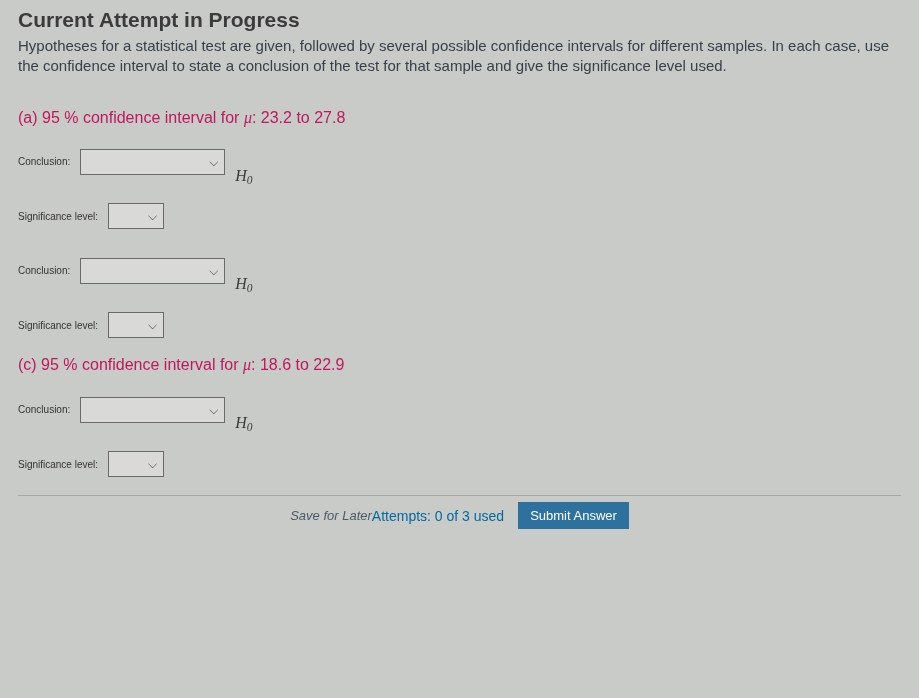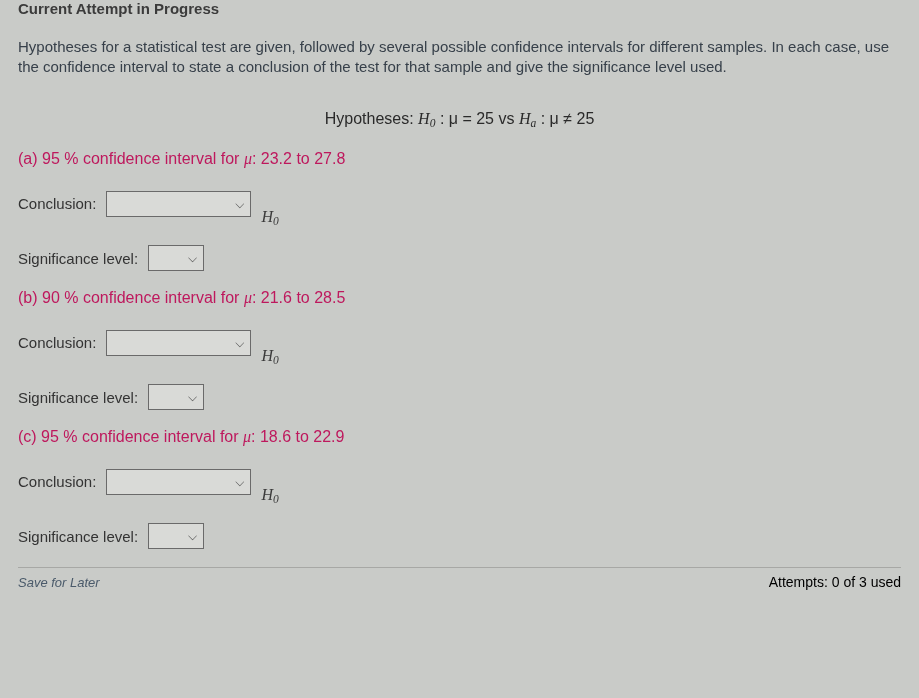--- a/index.html
+++ b/index.html
@@ -9,24 +9,24 @@
     font-family: Arial, Helvetica, sans-serif;
     background: #c9cbc8;
     color: #3a3a3a;
     overflow: hidden;
   }
   .page {
     padding: 0 18px 0 18px;
   }
   .attempt-head {
     font-weight: bold;
-    font-size: 15px;
+    font-size: 21px;
     color: #3b3b3b;
-    padding-top: 0;
-    margin-bottom: 20px;
+    padding-top: 8px;
+    margin-bottom: 4px;
   }
   .intro {
     font-size: 15px;
     line-height: 1.35;
     color: #37404a;
     margin-bottom: 32px;
   }
   .hyp-line {
     text-align: center;
     font-size: 16px;
@@ -41,21 +41,21 @@
     color: #be185d;
   }
   .mu { font-family: "Times New Roman", serif; font-style: italic; }
   .row {
     display: flex;
     align-items: center;
     gap: 10px;
     margin-bottom: 18px;
   }
   .row-label {
-    font-size: 15px;
+    font-size: 10px;
     color: #333;
   }
   .select-wide, .select-narrow {
     background: #d9dad7;
     border: 1px solid #6a6a6a;
     height: 26px;
     display: flex;
     align-items: center;
     justify-content: flex-end;
     padding: 0 6px;
@@ -78,85 +78,74 @@
     margin-bottom: 12px;
   }
   .divider {
     border: none;
     border-top: 1px solid #a7a8a5;
     margin: 0;
   }
   .footer {
     display: flex;
     align-items: center;
-    justify-content: space-between;
+    justify-content: center;
     padding-top: 6px;
   }
   .save-later {
     font-size: 13px;
     color: #4a5a6a;
     font-style: italic;
   }
   .footer-right {
     display: flex;
     align-items: center;
     gap: 14px;
   }
   .attempts {
     font-size: 14px;
-    color: #000000;
+    color: #0369a1;
   }
   .submit-btn {
     background: #2d729e;
     color: #fff;
     font-size: 13px;
     padding: 6px 12px;
     border: none;
   }
 </style>
 </head>
 <body>
 
 <div class="page">
 
   <div class="attempt-head">Current Attempt in Progress</div>
 
   <div class="intro">Hypotheses for a statistical test are given, followed by several possible confidence intervals for different samples. In each case, use the confidence interval to state a conclusion of the test for that sample and give the significance level used.</div>
 
-  <div class="hyp-line">
-    <span>Hypotheses: </span>
-    <i><span>H</span><span class="sub">0</span></i>
-    <span>: μ = 25</span>
-    <span> vs </span>
-    <i><span>H</span><span class="sub">a</span></i>
-    <span>: μ ≠ 25</span>
-  </div>
 
   <div class="qline">
     <span>(a) 95 %  confidence interval for </span><span class="mu">μ</span><span>: 23.2 to 27.8</span>
   </div>
   <div class="row">
     <span class="row-label">Conclusion:</span>
     <div class="select-wide">
       <span class="chev">⌵</span>
     </div>
     <span class="h0">
       <span>H</span><span class="sub">0</span>
     </span>
   </div>
   <div class="row">
     <span class="row-label">Significance level:</span>
     <div class="select-narrow">
       <span class="chev">⌵</span>
     </div>
   </div>
 
-  <div class="qline">
-    <span>(b) 90 %  confidence interval for </span><span class="mu">μ</span><span>: 21.6 to 28.5</span>
-  </div>
   <div class="row">
     <span class="row-label">Conclusion:</span>
     <div class="select-wide">
       <span class="chev">⌵</span>
     </div>
     <span class="h0">
       <span>H</span><span class="sub">0</span>
     </span>
   </div>
   <div class="row">
@@ -185,16 +174,17 @@
     </div>
   </div>
 
 
   <hr class="divider">
 
   <div class="footer">
     <span class="save-later">Save for Later</span>
     <div class="footer-right">
       <span class="attempts">Attempts: 0 of 3 used</span>
+      <button class="submit-btn">Submit Answer</button>
     </div>
   </div>
 
 </div>
 
 </body></html>

